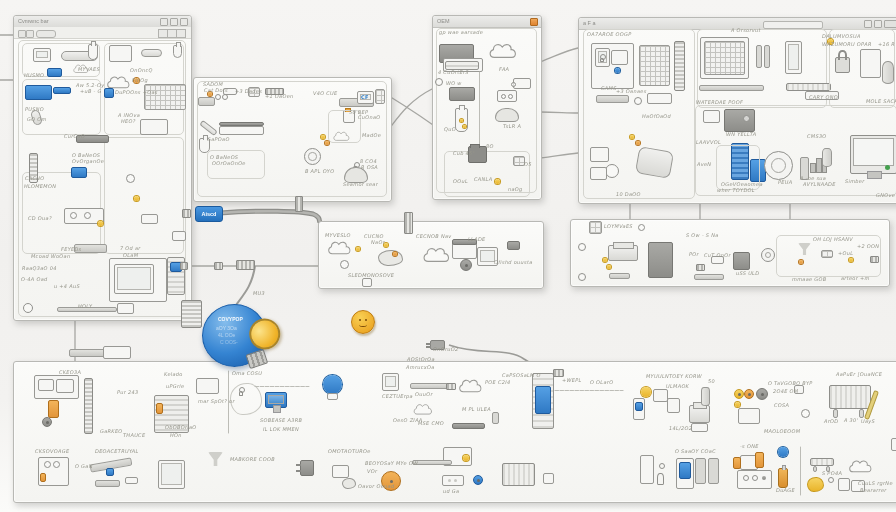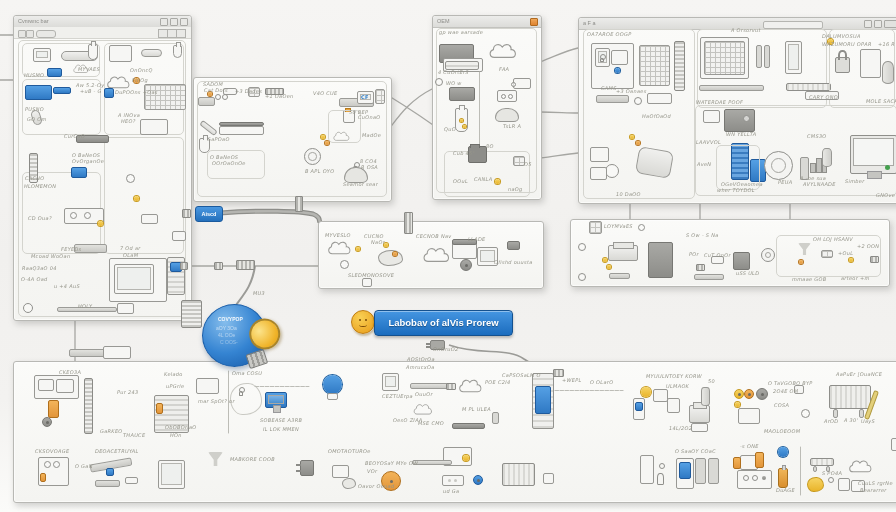--- a/index.html
+++ b/index.html
@@ -164,21 +164,20 @@
   </div>
   <div class="hero" id="bulb">
     <div class="glass"></div>
     <div class="cap"></div>
   </div>
   <div class="hero" id="badge">
     <i class="e1"></i>
     <i class="e2"></i>
     <div class="mouth"></div>
   </div>
-  <div class="hero" id="banner">Labobav of alVis Prorew</div>
   <div class="hero" id="chip">Aiscd</div>
 <div class="window" style="left: 13px; top: 15px; width: 177px; height: 304px;">
       <div class="titlebar">
         <span class="wtitle">Cvmwnc bar</span>
         <div class="winctl">
           <span class="wbtn"></span>
           <span class="wbtn"></span>
           <span class="wbtn"></span>
         </div>
       </div>

